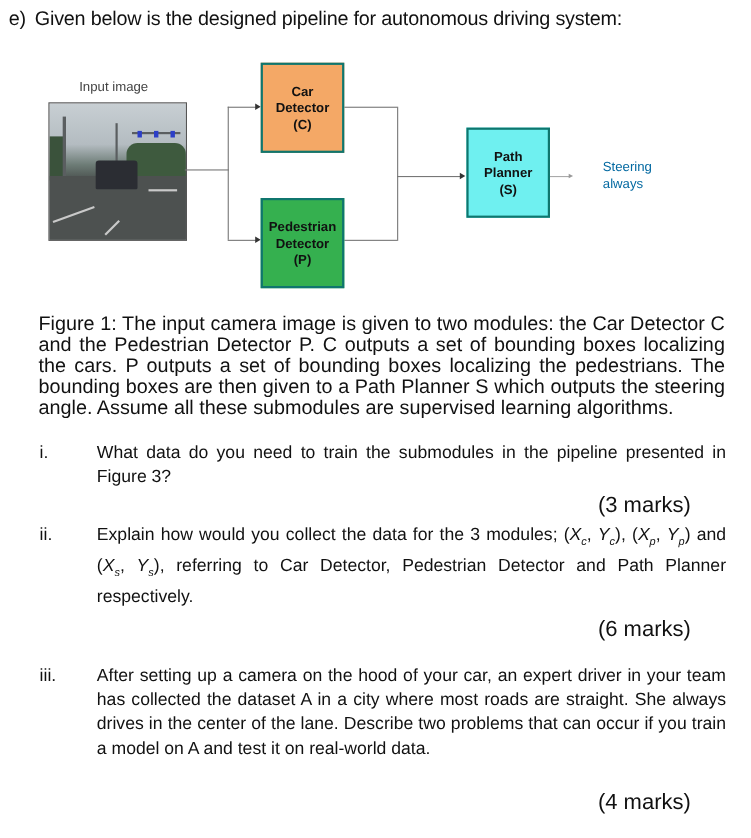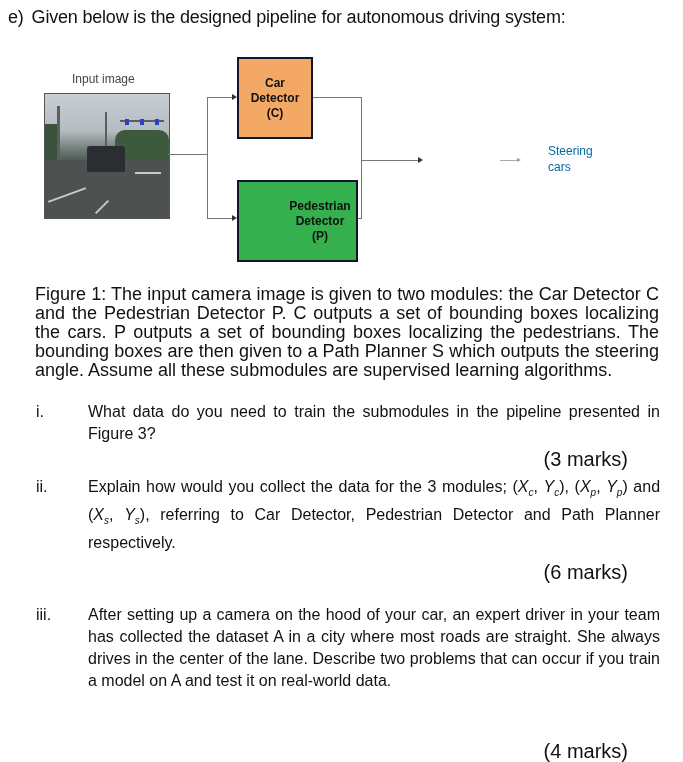--- a/index.html
+++ b/index.html
@@ -15,24 +15,24 @@
              background: linear-gradient(#c8cfd3 0%, #b4bcc1 30%, #6d7c76 45%, #4d5552 55%, #555a5a 100%);
              border: 1px solid #555; overflow: hidden; }
     .photo .trees { position: absolute; left: 70px; top: 36px; width: 54px; height: 30px; background: #3e5a3e; border-radius: 10px 10px 0 0; }
     .photo .trees2 { position: absolute; left: 0; top: 30px; width: 14px; height: 40px; background: #3a523b; }
     .photo .road { position: absolute; left: 0; top: 66px; width: 124px; height: 58px; background: #4d5150; }
     .photo .truck { position: absolute; left: 42px; top: 52px; width: 38px; height: 26px; background: #2b2d33; border-radius: 3px 3px 1px 1px; }
     .photo .tl { position: absolute; top: 25px; width: 4px; height: 6px; background: #2c3fc7; }
     .photo .pole { position: absolute; background: #5a5e60; }
     .photo .lane { position: absolute; background: #c9c9c9; height: 2px; }
 
-    .box { position: absolute; border: 2px solid #0f172a; display: flex; align-items: center; justify-content: center;
+    .box { position: absolute; border: 2px solid #0f766e; display: flex; align-items: center; justify-content: center;
            text-align: center; font-weight: bold; font-size: 12px; line-height: 15px; }
     .car { left: 237px; top: 57px; width: 72px; height: 78px; background: #f4a866; }
-    .ped { left: 237px; top: 180px; width: 72px; height: 78px; background: #35b04f; padding-left: 45px; }
+    .ped { left: 237px; top: 180px; width: 72px; height: 78px; background: #35b04f; }
     .path { left: 424px; top: 116px; width: 72px; height: 78px; background: #6ff0f0; }
     .steer { position: absolute; left: 548px; top: 143px; font-size: 12px; color: #0369a1; text-align: left; line-height: 16px; }
 
     .ln { position: absolute; background: #777; }
     .arrow { position: absolute; width: 0; height: 0; border-top: 3px solid transparent; border-bottom: 3px solid transparent; border-left: 5px solid #333; }
 
     
     .caption { position: absolute; left: 35px; top: 285px; width: 624px; font-size: 18px; line-height: 19px; text-align: justify; }
     .q { position: absolute; left: 36px; width: 624px; font-size: 16px; line-height: 22px; }
     .q .num { position: absolute; left: 0; top: 0; width: 30px; }
@@ -89,23 +89,30 @@
       <div>(C)</div>
     </div>
   </div>
   <div class="box ped">
     <div>
       <div>Pedestrian</div>
       <div>Detector</div>
       <div>(P)</div>
     </div>
   </div>
+  <div class="box path">
+    <div>
+      <div>Path</div>
+      <div>Planner</div>
+      <div>(S)</div>
+    </div>
+  </div>
   <div class="steer">
     <div>Steering</div>
-    <div>cars</div>
+    <div>always</div>
   </div>
 </div>
 
 <div class="caption">Figure 1: The input camera image is given to two modules: the Car Detector C and the Pedestrian Detector P. C outputs a set of bounding boxes localizing the cars. P outputs a set of bounding boxes localizing the pedestrians. The bounding boxes are then given to a Path Planner S which outputs the steering angle. Assume all these submodules are supervised learning algorithms.</div>
 
 <div class="q" style="top:401px;">
   <span class="num">i.</span>
   <span class="txt">What data do you need to train the submodules in the pipeline presented in Figure 3?</span>
 </div>
 <div class="marks" style="top:448px;">(3 marks)</div>
@@ -113,13 +120,13 @@
 <div class="q" style="top:476px;">
   <span class="num">ii.</span>
   <span class="txt"><span>Explain how would you collect the data for the 3 modules; (</span><i>X</i><sub class="s">c</sub><span>, </span><i>Y</i><sub class="s">c</sub><span>), (</span><i>X</i><sub class="s">p</sub><span>, </span><i>Y</i><sub class="s">p</sub><span>) and (</span><i>X</i><sub class="s">s</sub><span>, </span><i>Y</i><sub class="s">s</sub><span>), referring to Car Detector, Pedestrian Detector and Path Planner respectively.</span></span>
 </div>
 <div class="marks" style="top:561px;">(6 marks)</div>
 
 <div class="q" style="top:604px;">
   <span class="num">iii.</span>
   <span class="txt">After setting up a camera on the hood of your car, an expert driver in your team has collected the dataset A in a city where most roads are straight. She always drives in the center of the lane. Describe two problems that can occur if you train a model on A and test it on real-world data.</span>
 </div>
-<div class="marks" style="top:718px;margin-top:22px;">(4 marks)</div>
+<div class="marks" style="top:718px;">(4 marks)</div>
 
 </body></html>

